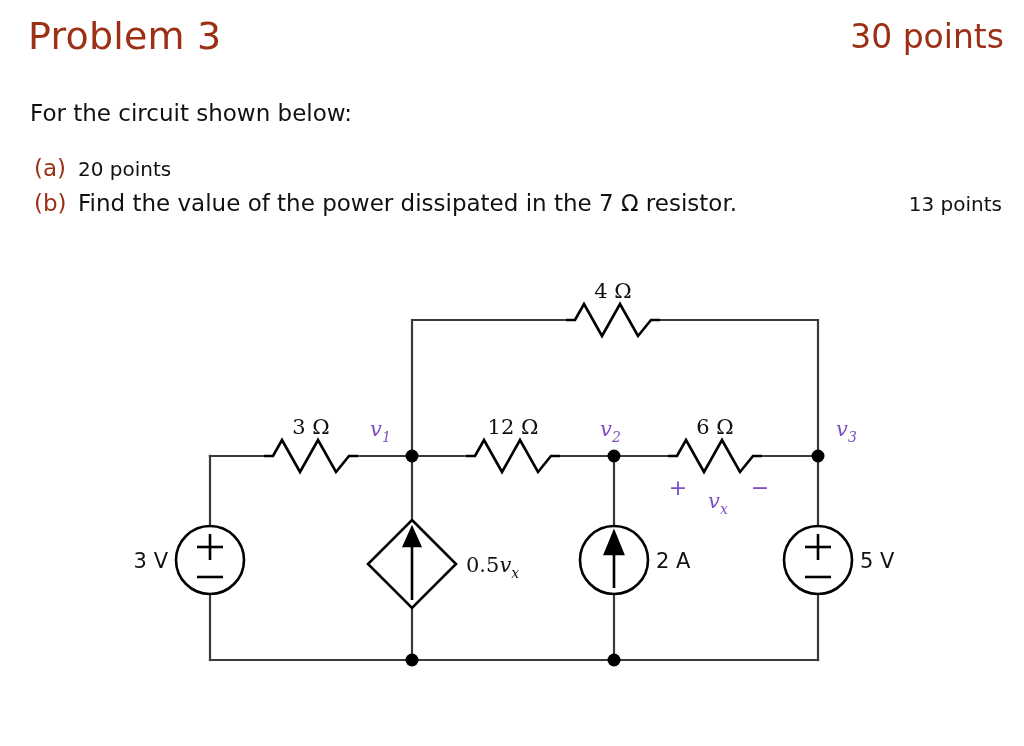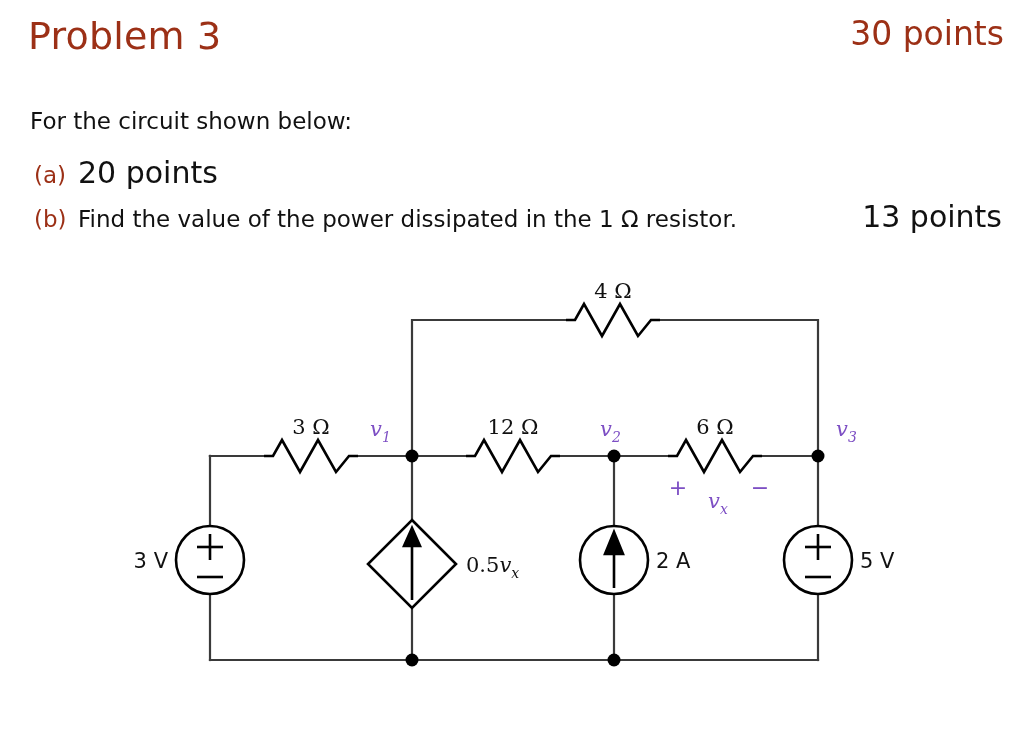--- a/index.html
+++ b/index.html
@@ -22,39 +22,39 @@
     height: 746px;
   }
   
   .header {
     position: absolute;
     left: 28px;
     top: 14px;
     width: 976px;
     display: flex;
     justify-content: space-between;
-    align-items: flex-start;
+    align-items: center;
   }
   .problem-title {
     font-size: 38px;
     color: #9c3016;
     letter-spacing: 0.2px;
     white-space: nowrap;
   }
   .problem-points {
     font-size: 33px;
     color: #9c3016;
     white-space: nowrap;
     margin-left: 41px;
   }
   
   .intro {
     position: absolute;
     left: 30px;
-    top: 108px;
+    top: 100px;
     font-size: 23px;
     color: #111111;
     white-space: nowrap;
   }
   .qlist {
     position: absolute;
     left: 34px;
     top: 155px;
     width: 968px;
   }
@@ -69,21 +69,21 @@
     font-size: 23px;
     width: 44px;
     flex: 0 0 44px;
   }
   .qtext {
     font-size: 23px;
     color: #111111;
     flex: 1 1 auto;
   }
   .qpoints {
-    font-size: 30px;
+    font-size: 20px;
     color: #111111;
     flex: 0 0 auto;
     text-align: right;
     white-space: nowrap;
   }
   .math {
     font-family: "DejaVu Serif", serif;
     font-style: italic;
     font-size: 22px;
   }
@@ -172,21 +172,21 @@
 
   <div class="qlist">
 
     <div class="qrow">
       <span class="qlabel">(a)</span>
       <span class="qpoints">20 points</span>
     </div>
 
     <div class="qrow">
       <span class="qlabel">(b)</span>
-      <span class="qtext">Find the value of the power dissipated in the 1 Ω resistor.</span>
+      <span class="qtext">Find the value of the power dissipated in the 7 Ω resistor.</span>
       <span class="qpoints">13 points</span>
     </div>
 
   </div>
 
   <div class="circuit-wrap">
     <svg class="circuit" width="1024" height="440" viewBox="0 0 1024 440">
 
       <path class="wire" d="M 412 194 L 412 58 L 566 58"></path>
       <path class="wire" d="M 660 58 L 818 58 L 818 194"></path>

